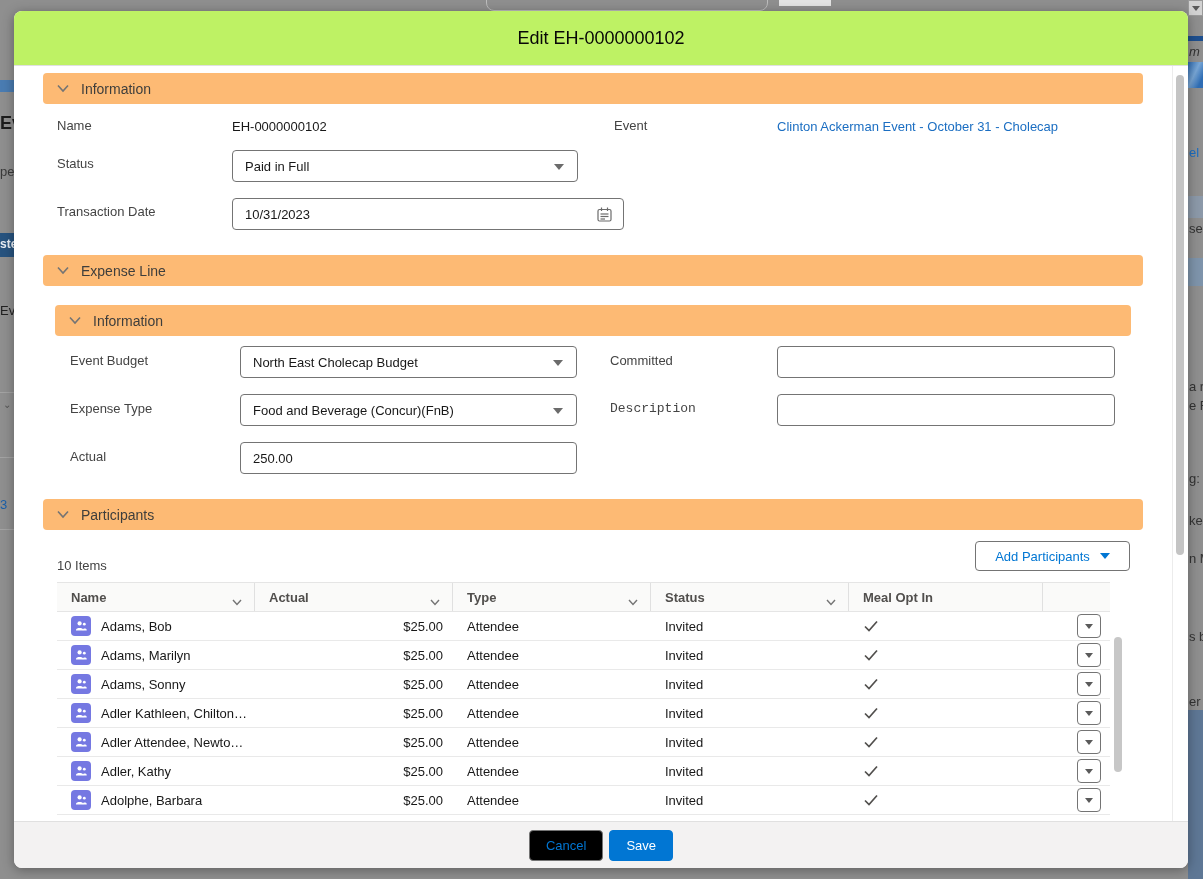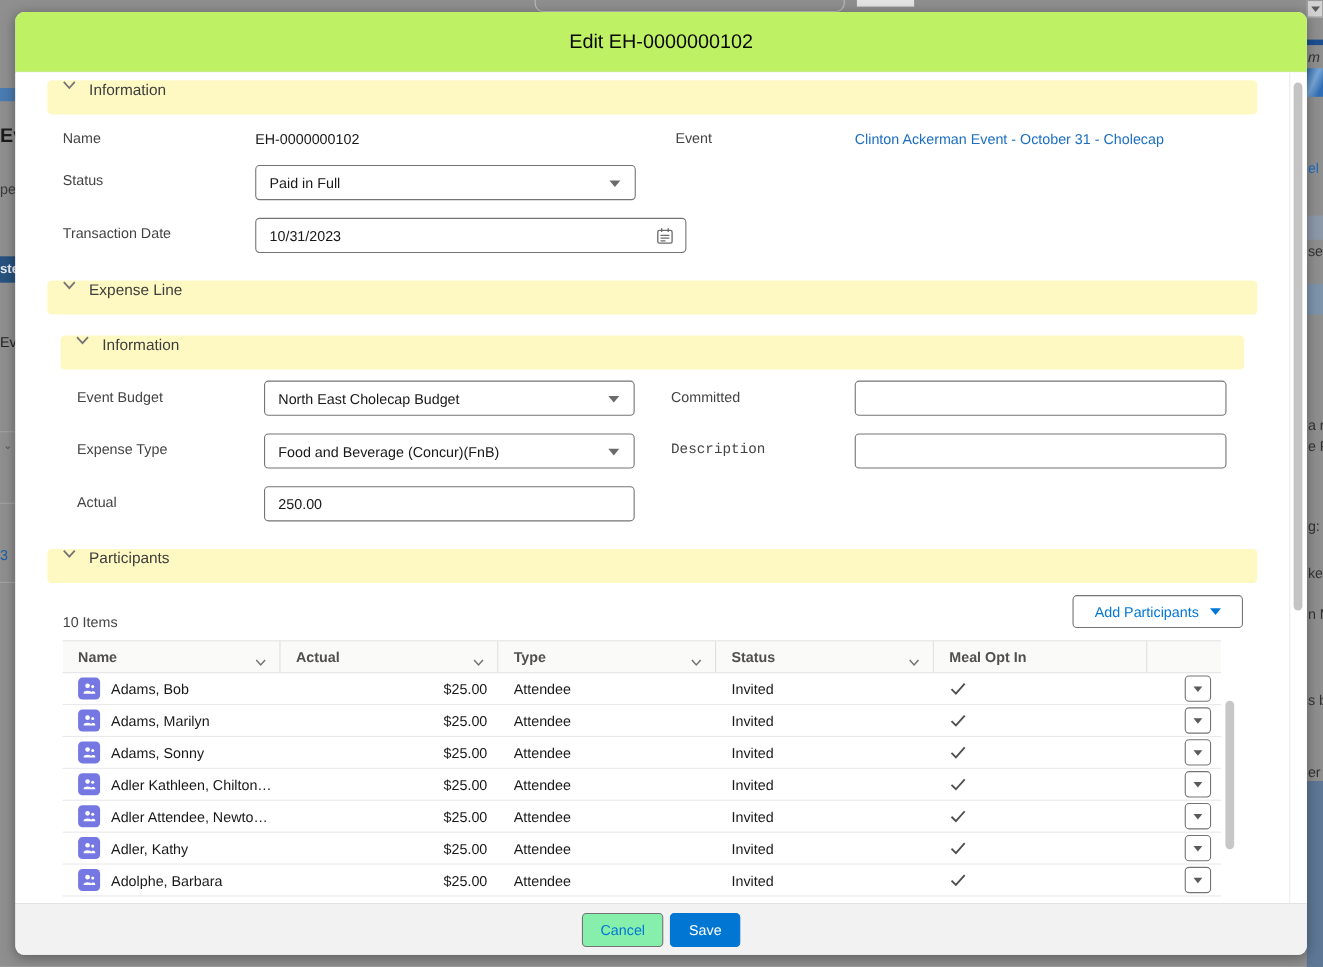--- a/index.html
+++ b/index.html
@@ -58,22 +58,22 @@
   .mbody { position:absolute; top:55px; left:0; right:0; bottom:47px; background:#fff; overflow:hidden; }
 
   
   .mscroll-track { position:absolute; top:55px; bottom:47px; left:1158px; width:1px; background:#ececec; }
   .mscroll-thumb { position:absolute; left:1162px; top:64px; width:8px; height:480px;
     border-radius:4px; background:#c4c4c4; }
   .tscroll-thumb { position:absolute; left:1100px; top:571px; width:8px; height:135px;
     border-radius:4px; background:#c7c7c7; }
 
   
-  .secbar { position:absolute; height:31px; background:#fef9c3; border-radius:4px;
-    display:flex; padding-left:14px; }
+  .secbar { position:absolute; height:31px; background:#fdba74; border-radius:4px;
+    display:flex; align-items:center; padding-left:14px; }
   .secbar .chev { display:inline-flex; margin-right:12px; }
   .secbar .sectitle { font-size:14px; color:#3e3e3c; }
 
   .flabel { position:absolute; font-size:13px; color:#444; }
   .fvalue { position:absolute; font-size:13px; color:#181818; }
   .flink  { position:absolute; font-size:13px; color:#1b6ec2; cursor:pointer; }
 
   .cbox { position:absolute; height:32px; border:1px solid #747474; border-radius:4px;
     background:#fff; display:flex; align-items:center; padding:0 34px 0 12px;
     font-size:13px; color:#181818; cursor:pointer; }
@@ -117,21 +117,21 @@
   .rowact .tri { width:0; height:0; border-left:4px solid transparent;
     border-right:4px solid transparent; border-top:5px solid #5a5a5a; }
 
   
   .modal-footer { position:absolute; left:0; right:0; bottom:0; height:47px;
     background:#f3f2f2; border-top:1px solid #e0e0e0; border-radius:0 0 8px 8px;
     display:flex; align-items:center; justify-content:center; gap:6px; }
   .btn { height:31px; border-radius:4px; font-size:13px; cursor:pointer;
     display:flex; align-items:center; padding:0 16px;
     font-family:"Liberation Sans", sans-serif; }
-  .btn-cancel { background:#86efac; border:1px solid #747474; color:#0176d3; }
+  .btn-cancel { background:#000000; border:1px solid #747474; color:#0176d3; }
   .btn-save { background:#0176d3; border:1px solid #0176d3; color:#fff; }
 </style>
 </head>
 <body>
 
 <div class="bgfrag bg-searchbox"></div>
 <div class="bgfrag bg-topright-sliver"></div>
 <div class="bgfrag bgl-wave"></div>
 <div class="bgfrag bgl-ev1">Ev</div>
 <div class="bgfrag bgl-pe">pe</div>

